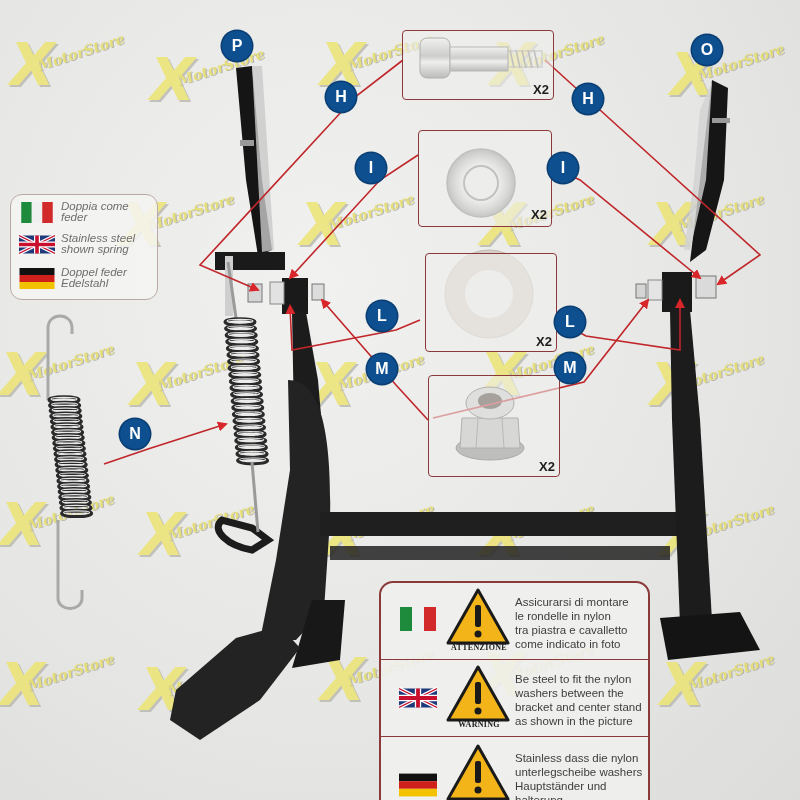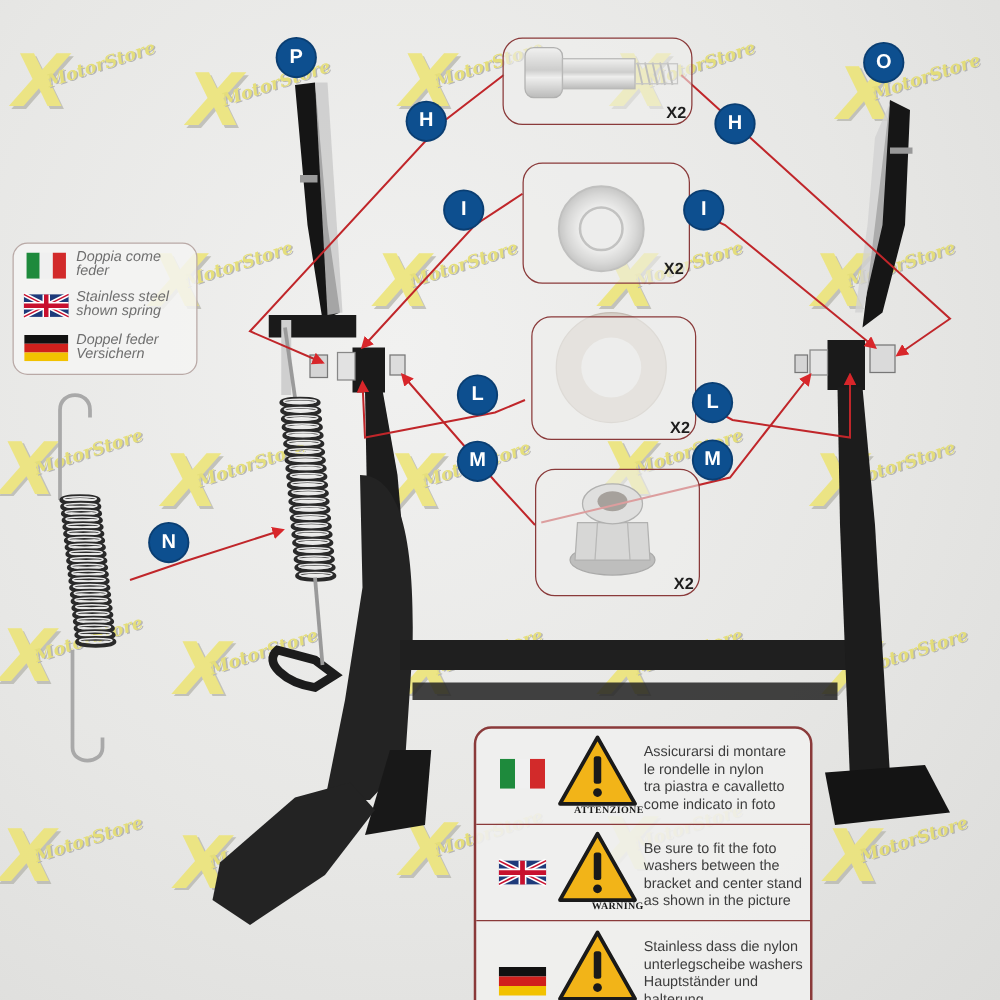--- a/index.html
+++ b/index.html
@@ -25,30 +25,30 @@
   }
   .warn-box {
     position: absolute; left: 379px; top: 581px; width: 267px; height: 240px;
     border: 2px solid #8a3a3a; border-radius: 14px; background: rgba(240,240,238,0.9);
   }
   .warn-row { position: absolute; left: 0; width: 267px; height: 76px; }
   .warn-row.divider { border-bottom: 1.5px solid #8a3a3a; }
   .warn-flag { position: absolute; left: 18px; width: 38px; height: 24px; }
   .warn-tri { position: absolute; left: 64px; top: 4px; width: 66px; height: 62px; }
   .warn-word {
-    position: absolute; left: 62px; top: 60px; width: 72px; text-align: right;
+    position: absolute; left: 62px; top: 60px; width: 72px; text-align: center;
     font-family: "Liberation Serif", serif; font-weight: bold; font-size: 8px; color: #1a1a1a;
     letter-spacing: 0.3px;
   }
   .warn-text {
     position: absolute; left: 134px; top: 12px; width: 132px;
     font-size: 11.5px; line-height: 14px; color: #3d3d3d;
   }
   .part-box {
-    position: absolute; border: 1.5px solid #8a3a3a; border-radius: 16px;
+    position: absolute; border: 1.5px solid #8a3a3a; border-radius: 4px;
     background: rgba(238,238,236,0.6);
   }
   .qty {
     position: absolute; font-weight: bold; font-size: 13px; color: #1d1d1d;
   }
   .badge {
     position: absolute; width: 30px; height: 30px; border-radius: 50%;
     background: #0d4f8f; color: #fff; font-weight: bold; font-size: 16px;
     display: flex; align-items: center; justify-content: center;
     box-shadow: 0 0 0 1.5px #0a3e72;
@@ -363,21 +363,21 @@
         </div>
     </div>
     <div class="legend-row" style="top:72px">
       <svg class="flag" viewBox="0 0 5 3">
           <rect width="5" height="1" fill="#111"></rect>
           <rect y="1" width="5" height="1" fill="#d0201c"></rect>
           <rect y="2" width="5" height="1" fill="#f2c200"></rect>
         </svg>
       <div class="txt">
           <div>Doppel feder</div>
-          <div>Versichern</div>
+          <div>Edelstahl</div>
         </div>
     </div>
   </div>
 
   <div class="warn-box">
     <div class="warn-row divider" style="top:0">
       <svg class="warn-flag" style="top:24px" viewBox="0 0 3 2">
           <rect width="1" height="2" fill="#1e8a3c"></rect>
           <rect x="1" width="1" height="2" fill="#f0f0f0"></rect>
           <rect x="2" width="1" height="2" fill="#d22a2a"></rect>
@@ -403,21 +403,21 @@
           <path d="M30,0 V30 M0,15 H60" stroke="#fff" stroke-width="10"></path>
           <path d="M30,0 V30 M0,15 H60" stroke="#c8102e" stroke-width="6"></path>
         </svg>
       <svg class="warn-tri" viewBox="0 0 66 62">
           <path d="M33,3 L63,56 L3,56 Z" fill="#f2b418" stroke="#1a1a1a" stroke-width="3" stroke-linejoin="round"></path>
           <rect x="30" y="18" width="6" height="22" rx="2" fill="#1a1a1a"></rect>
           <circle cx="33" cy="47" r="3.5" fill="#1a1a1a"></circle>
         </svg>
       <div class="warn-word">WARNING</div>
       <div class="warn-text">
-        <div>Be sure to fit the foto</div>
+        <div>Be steel to fit the nylon</div>
         <div>washers between the</div>
         <div>bracket and center stand</div>
         <div>as shown in the picture</div>
       </div>
     </div>
     <div class="warn-row" style="top:156px">
       <svg class="warn-flag" style="top:34px" viewBox="0 0 5 3">
           <rect width="5" height="1" fill="#111"></rect>
           <rect y="1" width="5" height="1" fill="#d0201c"></rect>
           <rect y="2" width="5" height="1" fill="#f2c200"></rect>

